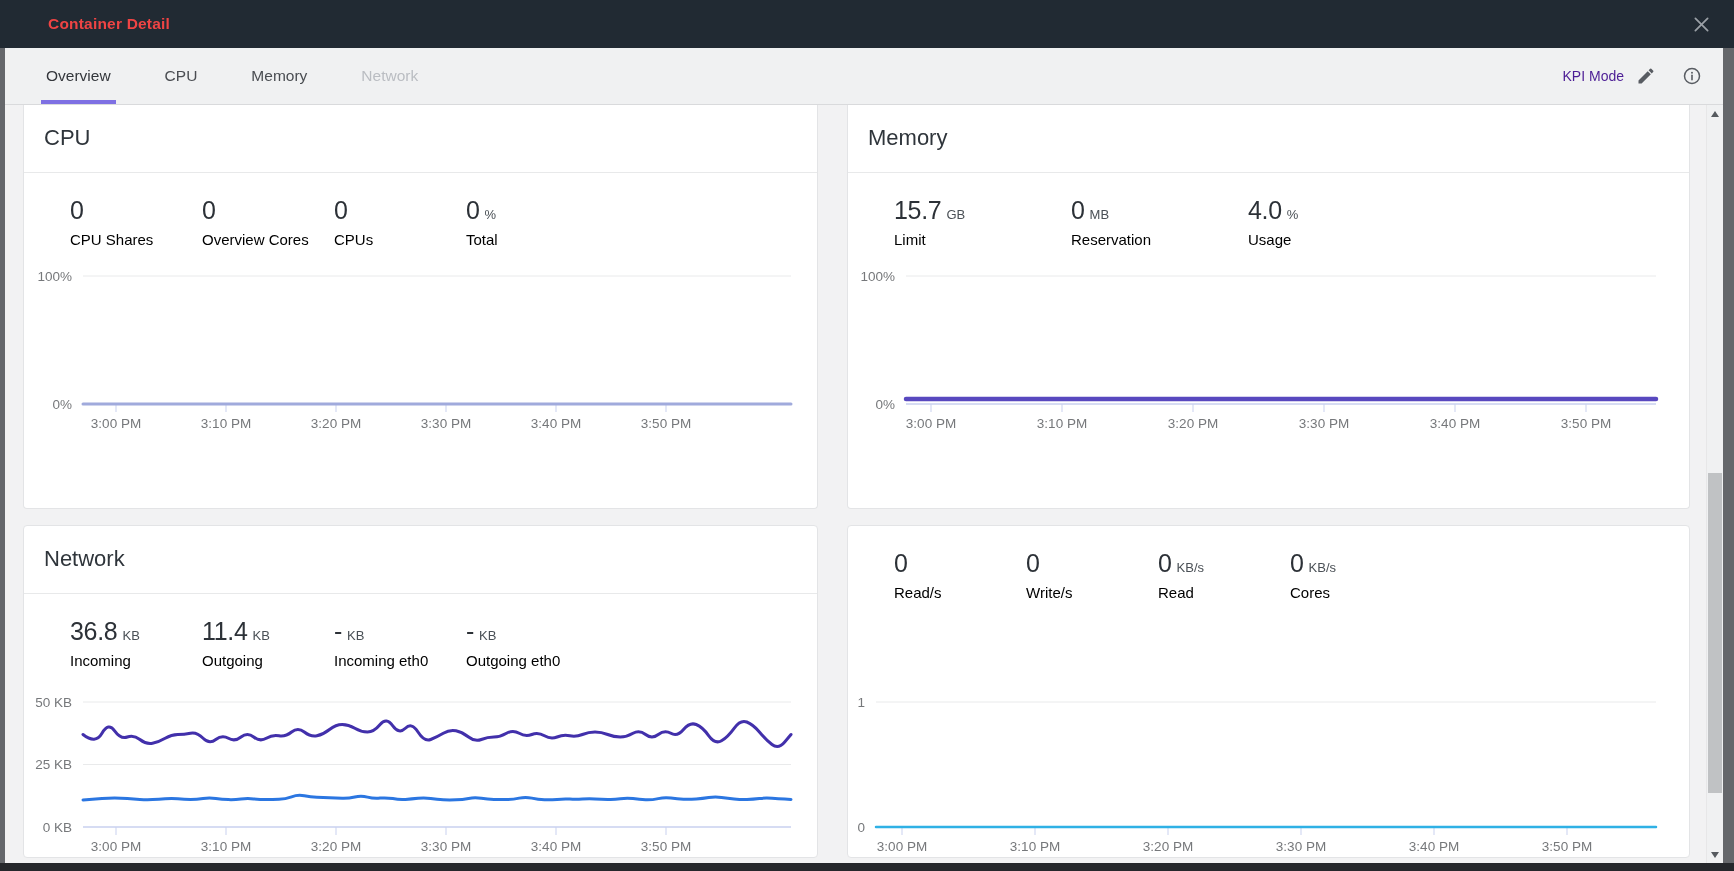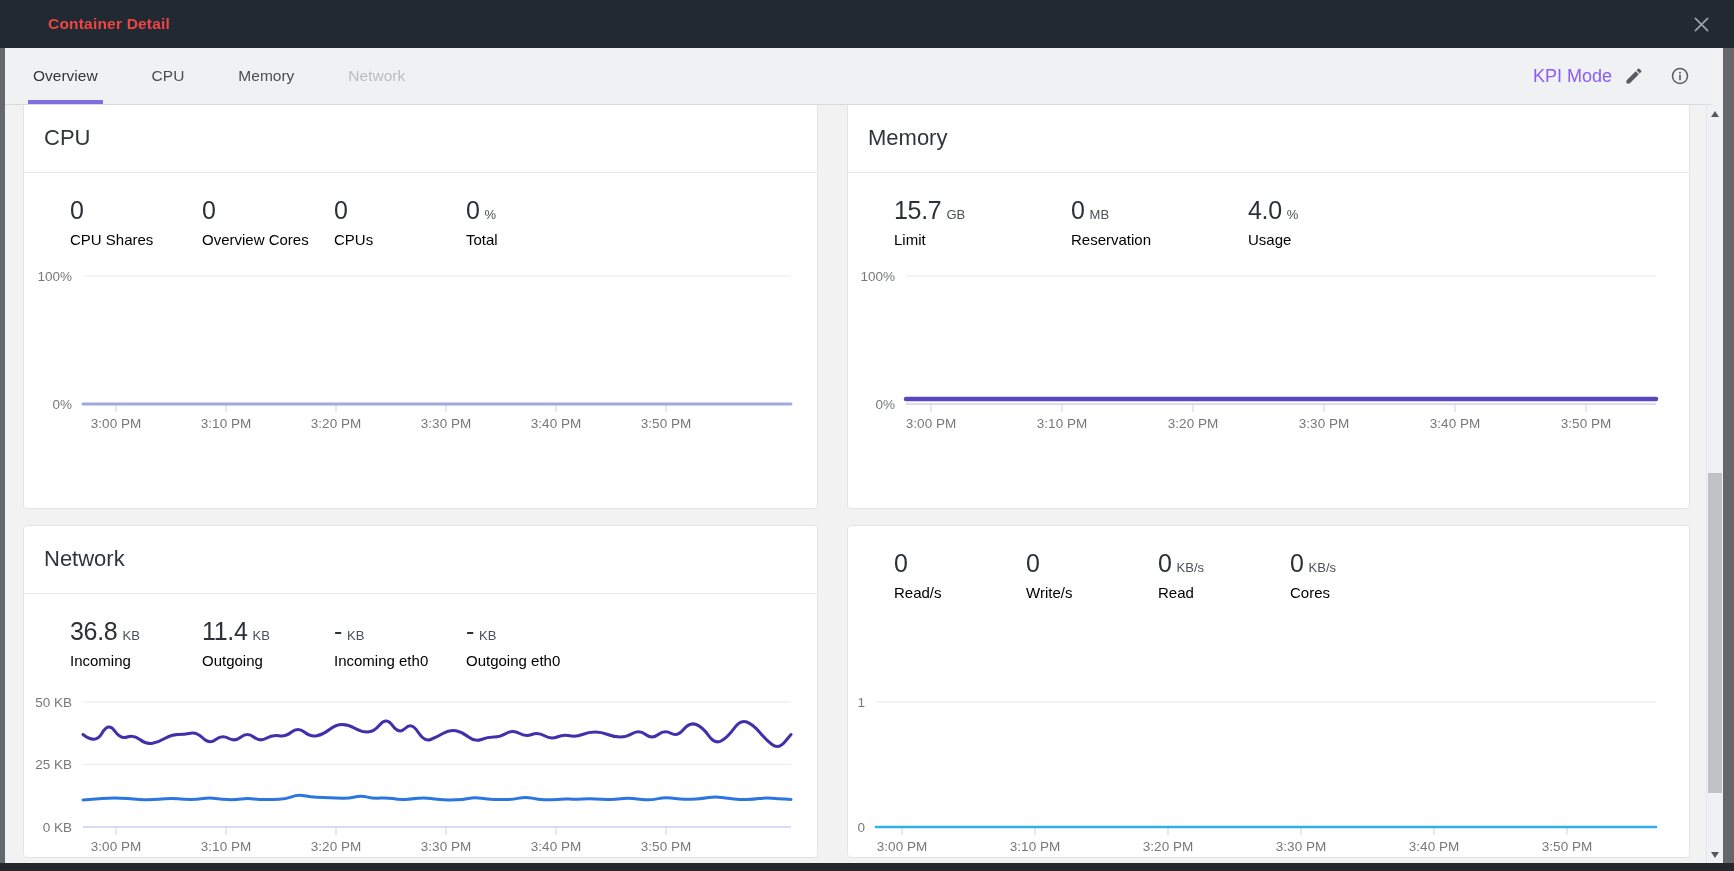--- a/index.html
+++ b/index.html
@@ -10,27 +10,27 @@
   .titlebar { position:absolute; top:0; left:0; width:1734px; height:48px; background:#212a33; z-index:30; }
   .titlebar .title { position:absolute; left:17px; top:0; line-height:48px; color:#ef4444; font-size:15.5px; font-weight:600; letter-spacing:.2px;margin-left:31px; }
   .close-btn { position:absolute; right:22px; top:14px; width:21px; height:21px; cursor:pointer; }
 
   .edge-bottom { position:absolute; left:0; right:0; bottom:0; height:8px; background:#25272b; z-index:25; }
 
   
   .modal { position:absolute; left:5px; top:48px; right:11px; bottom:8px; background:#f2f2f3; z-index:10; }
 
   
-  .tabbar { position:absolute; top:0; left:0; right:12px; height:57px; background:#f0f1f2; border-bottom:1px solid #d9dadc; display:flex; align-items:stretch; padding-left:25px; }
+  .tabbar { position:absolute; top:0; left:0; right:0; height:57px; background:#f0f1f2; border-bottom:1px solid #d9dadc; display:flex; align-items:stretch; padding-left:38px; }
   .tab { display:flex; align-items:center; padding:0 3px; margin-right:48px; font-size:15.5px; color:#4a4d52; position:relative; cursor:pointer; white-space:nowrap; }
   .tab.active { color:#34373c; }
   .tab.active::after { content:""; position:absolute; left:-2px; right:-2px; bottom:0; height:4px; background:#7e70e3; }
   .tab.disabled { color:#babdc2; cursor:default; }
   .kpi-area { margin-left:auto; display:flex; align-items:center; padding-right:21px; }
-  .kpi-label { font-size:18px; color:#8b5cf6; margin-right:12px; }
+  .kpi-label { font-size:14px; color:#4c1d95; margin-right:12px; }
   .icon-btn { width:20px; height:20px; cursor:pointer; }
   .icon-btn + .icon-btn { margin-left:26px; }
 
   
   .content { position:absolute; top:57px; left:0; right:17px; bottom:0; }
 
   .card { position:absolute; background:#ffffff; border:1px solid #e3e4e6; border-radius:4px; }
   .card.cut-top { border-top:none; border-top-left-radius:0; border-top-right-radius:0; }
   #card-cpu     { left:18px;  top:0;     width:795px; height:404px; }
   #card-memory  { left:842px; top:0;     width:843px; height:404px; }

